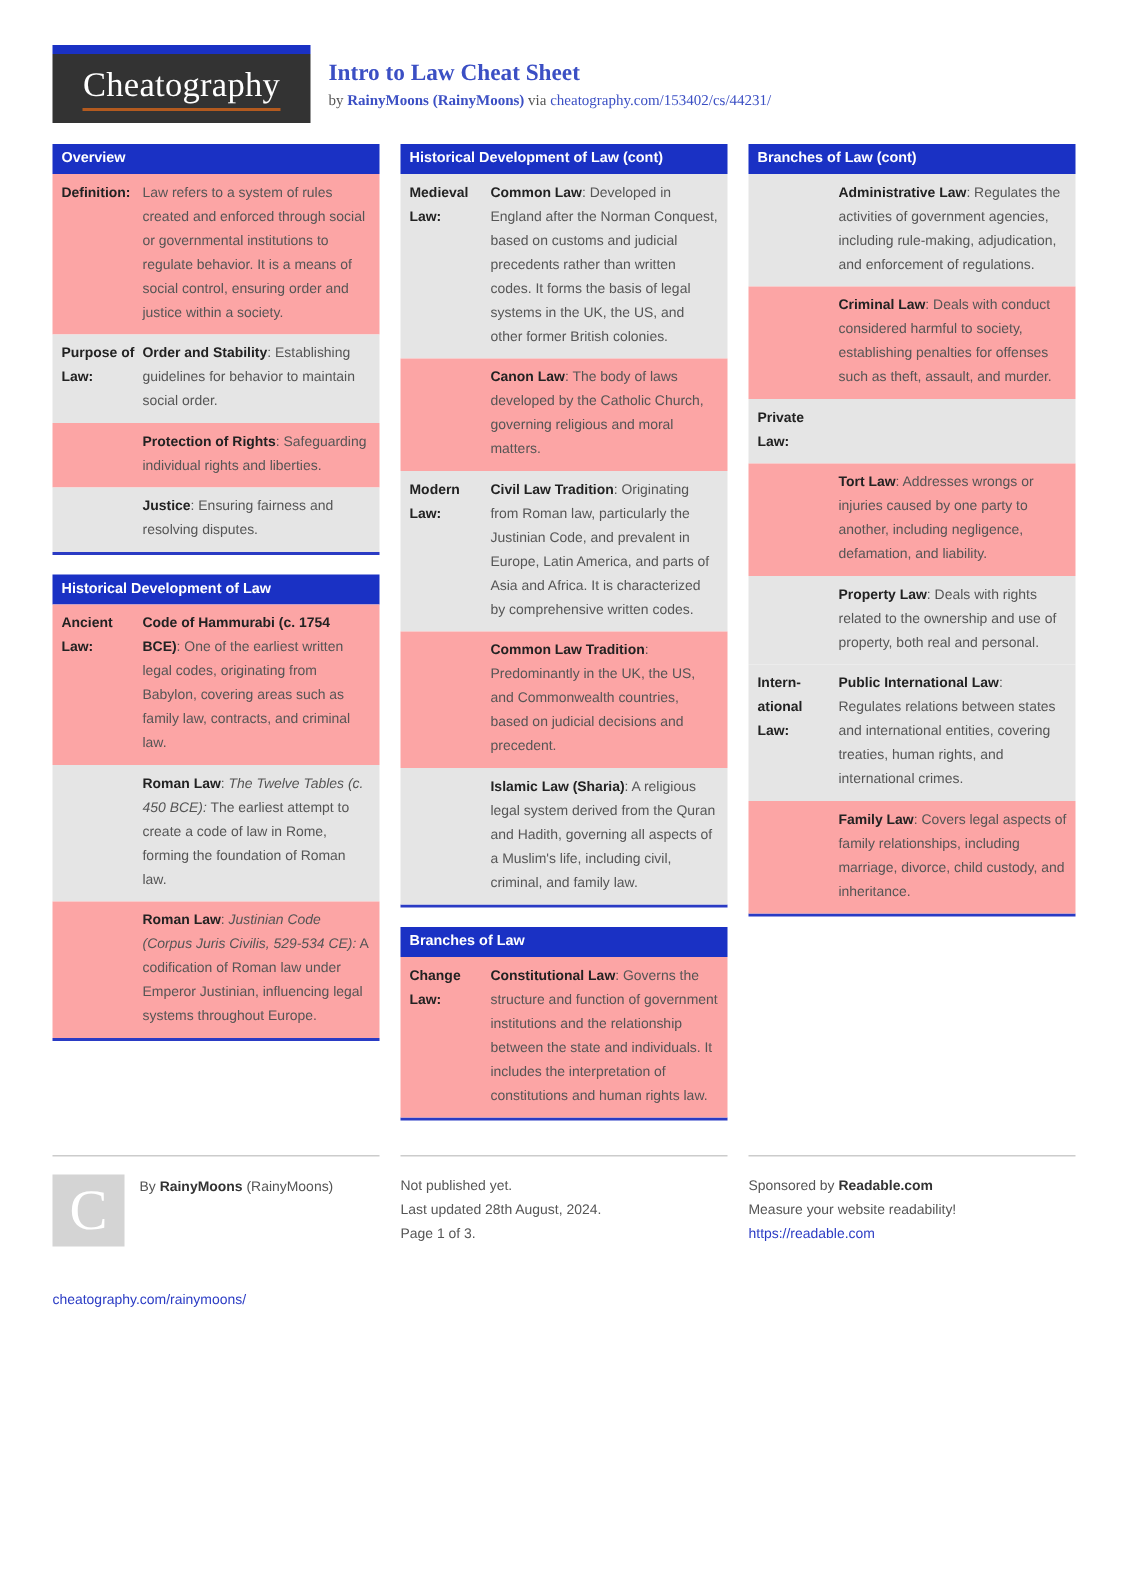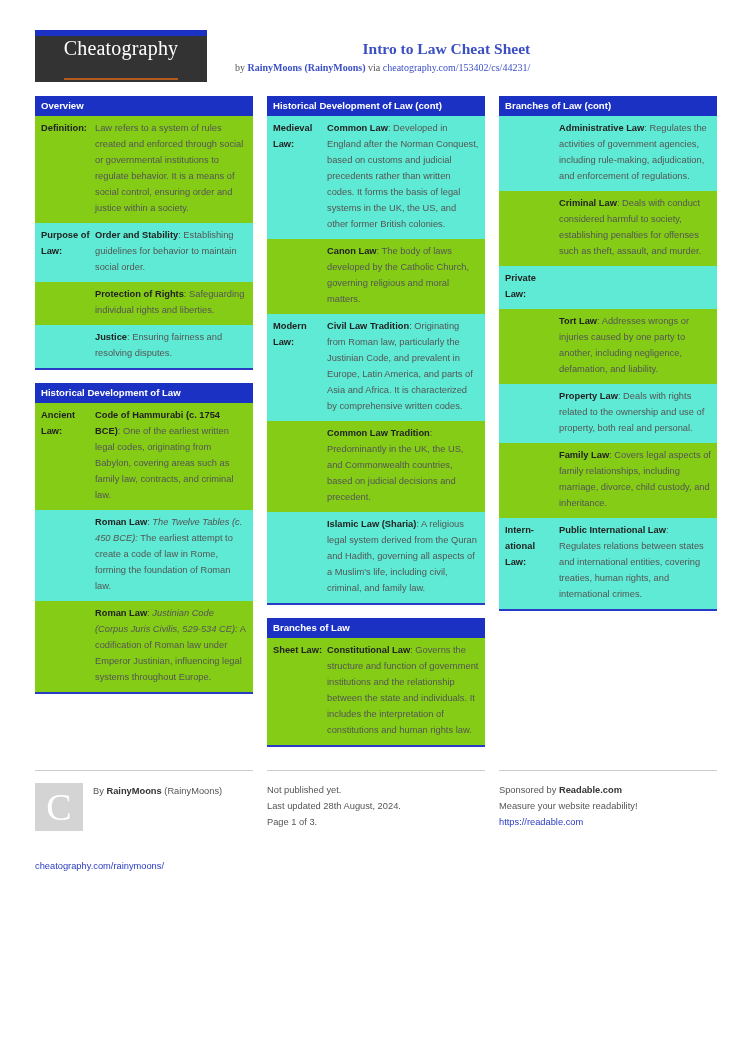--- a/index.html
+++ b/index.html
@@ -41,31 +41,30 @@
   .logo-box {
     background: #333333;
     height: 46px;
     display: flex;
     align-items: center;
     justify-content: center;
   }
   .logo-text {
     color: #ffffff;
     font-family: "Liberation Serif", serif;
-    font-size: 20px;
+    font-size: 23px;
     letter-spacing: 0.2px;
     position: relative;
-    padding-bottom: 20px;
+    padding-bottom: 4px;
     border-bottom: 2px solid #b35a1f;
     line-height: 1;
   }
   .header-titles {
-    padding-left: 28px;
+    padding-left: 12px;
     padding-top: 9px;
-    text-align: right;
   }
   .sheet-title {
     font-family: "Liberation Serif", serif;
     font-size: 15.5px;
     color: #3b4fc4;
     font-weight: bold;
     line-height: 1.35;
     white-space: nowrap;
   }
   .sheet-byline {
@@ -105,22 +104,22 @@
     padding: 4px 6px 5px 6px;
     line-height: 1.15;
   }
   .row {
     display: flex;
     font-size: 9.3px;
     line-height: 1.72;
     padding: 5px 6px 6px 6px;
     box-sizing: border-box;
   }
-  .row.alt { background: #84cc16; }
-  .row.plain { background: #5eead4; }
+  .row.alt { background: #fca5a5; }
+  .row.plain { background: #e5e5e5; }
   .cell-key {
     width: 54px;
     flex: 0 0 54px;
     font-weight: bold;
     color: #222222;
     padding-right: 4px;
     box-sizing: border-box;
   }
   .cell-val {
     flex: 1 1 auto;
@@ -249,21 +248,21 @@
             <div class="cell-val"><b>Common Law Tradition</b>: Predominantly in the UK, the US, and Commonwealth countries, based on judicial decisions and precedent.</div>
           </div>
           <div class="row plain no-key">
             <div class="cell-key"></div>
             <div class="cell-val"><b>Islamic Law (Sharia)</b>: A religious legal system derived from the Quran and Hadith, governing all aspects of a Muslim's life, including civil, criminal, and family law.</div>
           </div>
         </div>
         <div class="section">
           <div class="section-title">Branches of Law</div>
           <div class="row alt">
-            <div class="cell-key">Sheet Law:</div>
+            <div class="cell-key">Change Law:</div>
             <div class="cell-val"><b>Constitutional Law</b>: Governs the structure and function of government institutions and the relationship between the state and individuals. It includes the interp­retation of constitutions and human rights law.</div>
           </div>
         </div>
       </div>
     <div class="col">
         <div class="section">
           <div class="section-title">Branches of Law (cont)</div>
           <div class="row plain no-key">
             <div class="cell-key"></div>
             <div class="cell-val"><b>Administrative Law</b>: Regulates the activities of government agencies, including rule-making, adjudi­cation, and enforcement of regulations.</div>
@@ -275,28 +274,28 @@
           <div class="row plain">
             <div class="cell-key">Private Law:</div>
           </div>
           <div class="row alt no-key">
             <div class="cell-key"></div>
             <div class="cell-val"><b>Tort Law</b>: Addresses wrongs or injuries caused by one party to another, including negligence, defamation, and liability.</div>
           </div>
           <div class="row plain no-key">
             <div class="cell-key"></div>
             <div class="cell-val"><b>Property Law</b>: Deals with rights related to the ownership and use of property, both real and personal.</div>
-          </div>
-          <div class="row alt no-key">
-            <div class="cell-key"></div>
-            <div class="cell-val"><b>Family Law</b>: Covers legal aspects of family relationships, including marriage, divorce, child custody, and inheritance.</div>
           </div>
           <div class="row plain">
             <div class="cell-key">Intern­ational Law:</div>
             <div class="cell-val"><b>Public International Law</b>: Regulates relations between states and international entities, covering treaties, human rights, and international crimes.</div>
+          </div>
+          <div class="row alt no-key">
+            <div class="cell-key"></div>
+            <div class="cell-val"><b>Family Law</b>: Covers legal aspects of family relationships, including marriage, divorce, child custody, and inheritance.</div>
           </div>
         </div>
       </div>
   </div>
 
   <div class="footer">
     <div class="fcol">
       <div class="author-row">
         <div class="avatar">C</div>
         <div class="author-meta"><span>By </span><b>RainyMoons</b><span> (RainyMoons)</span></div>

